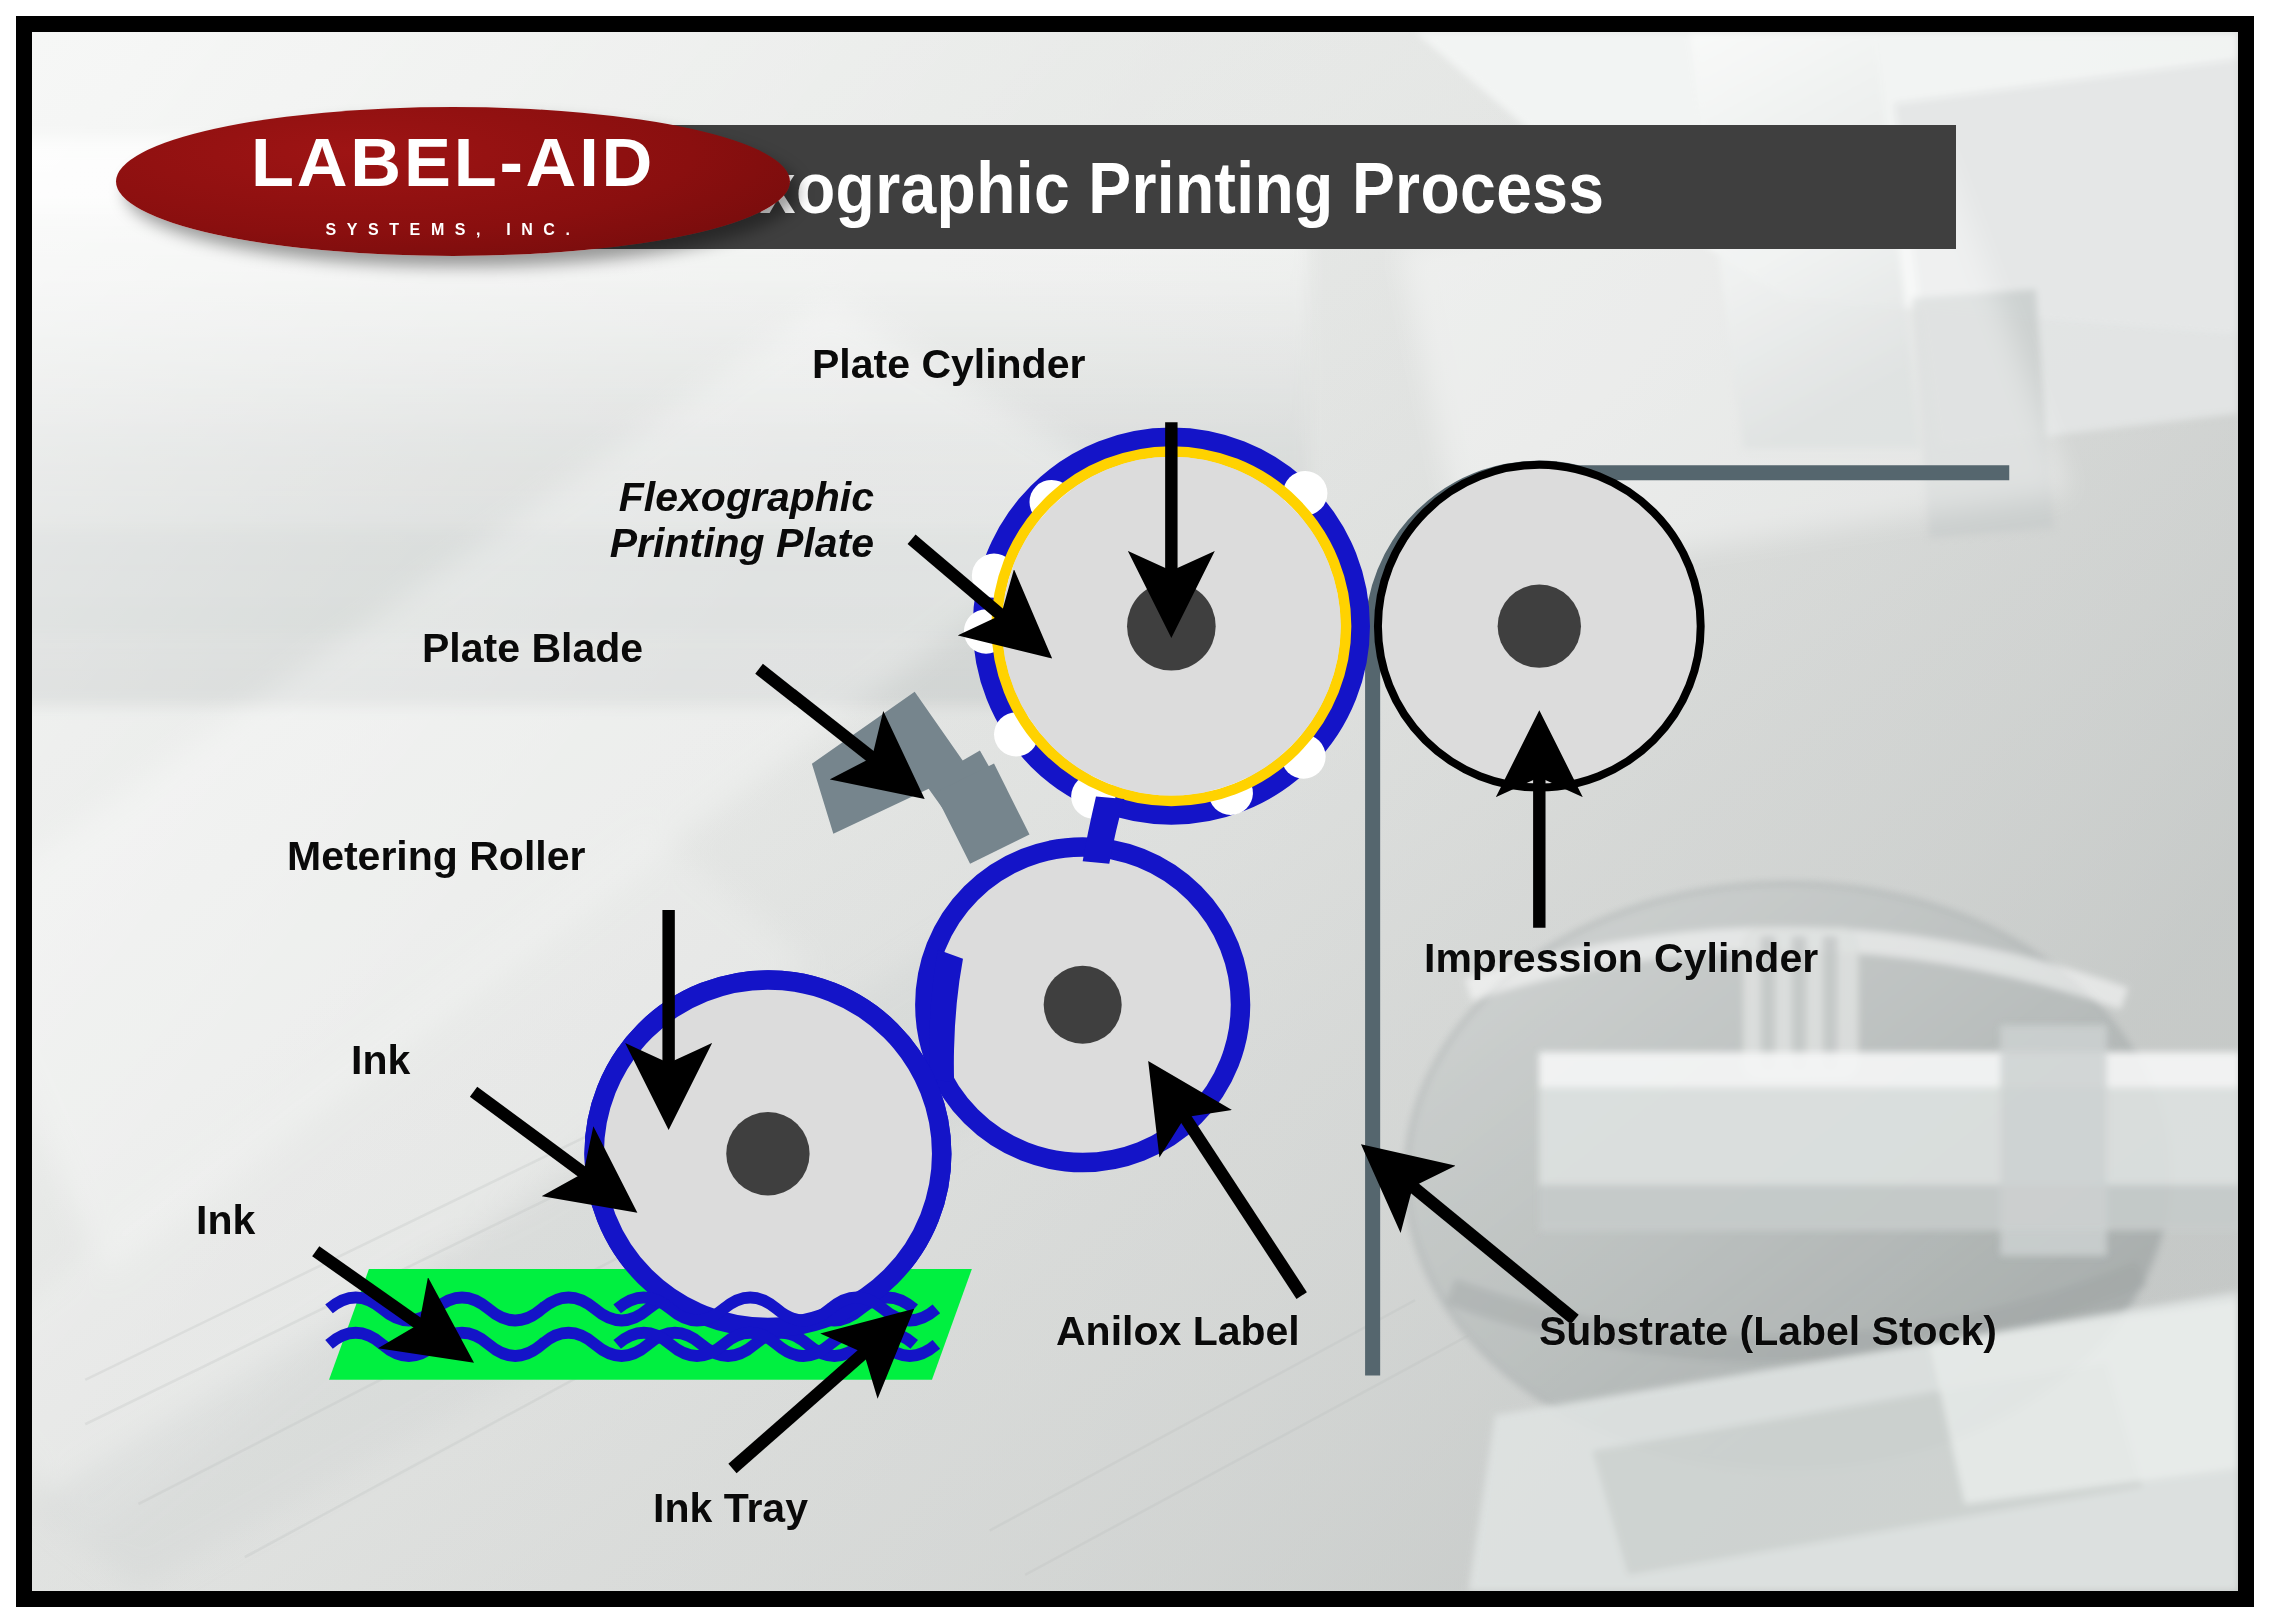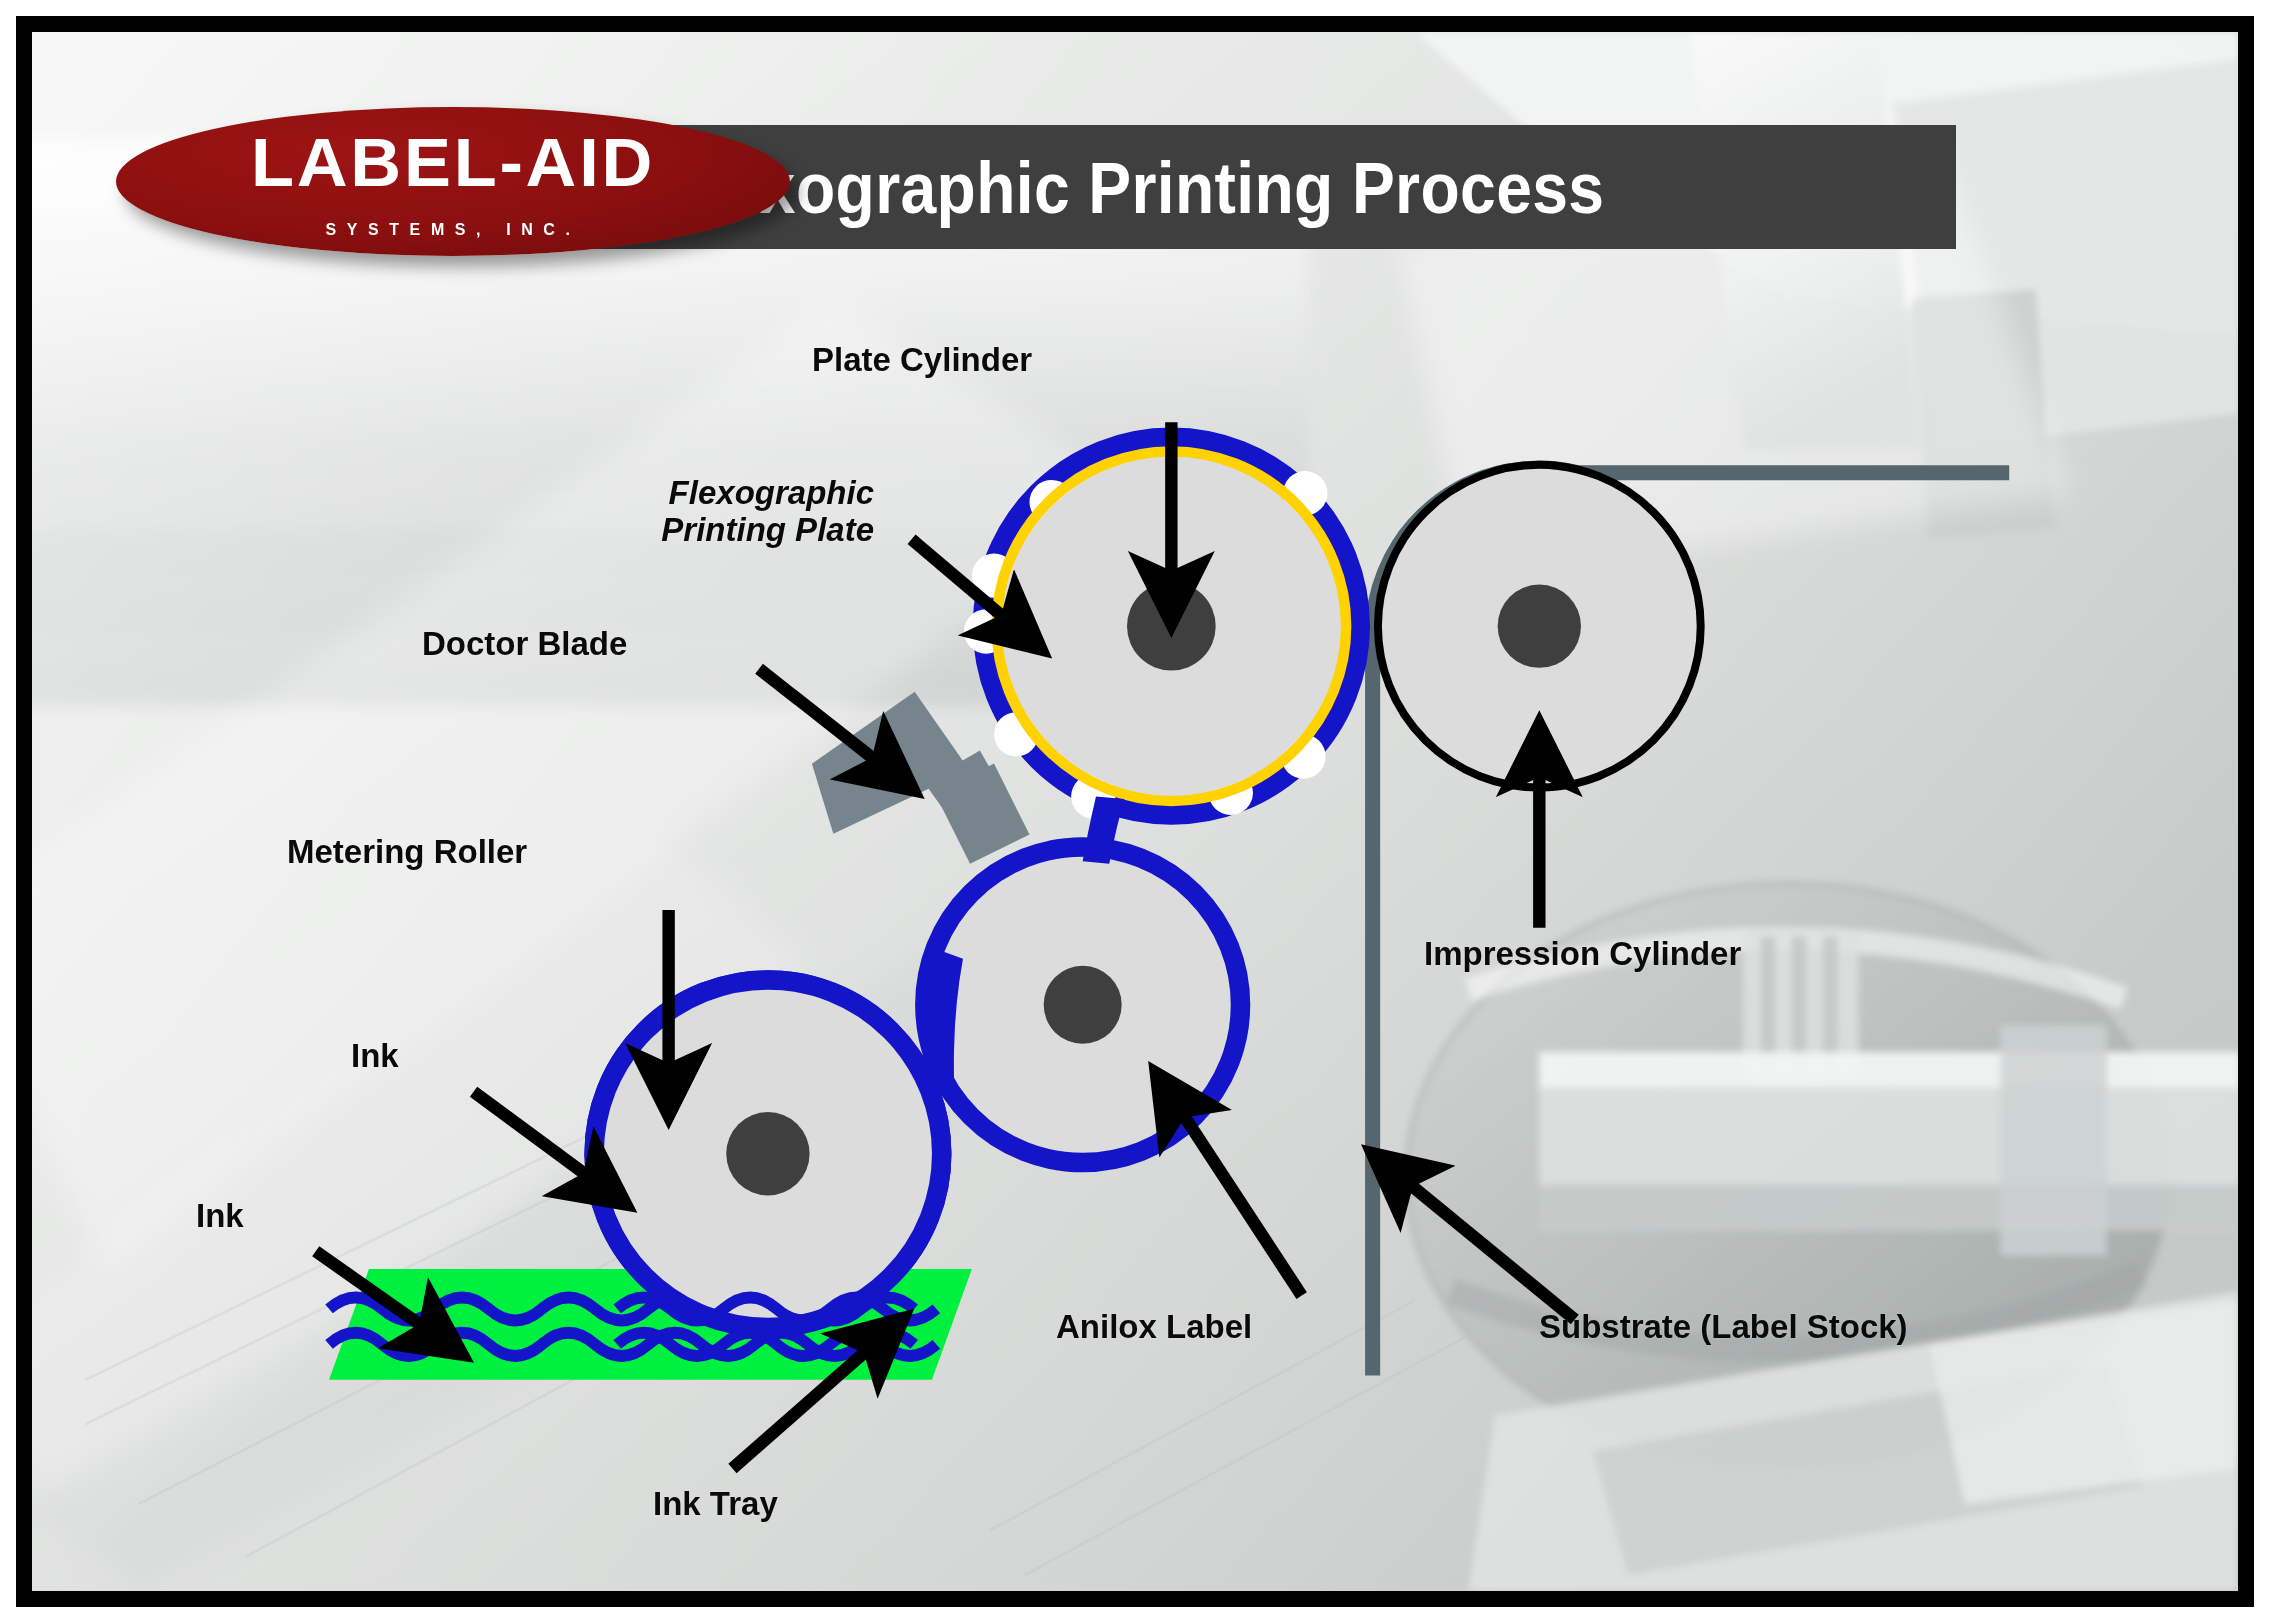--- a/index.html
+++ b/index.html
@@ -51,21 +51,21 @@
   }
   #logo-sub{
     color:#ffffff;font-size:16px;font-weight:bold;letter-spacing:10.6px;
     margin-top:5.3px;font-family:"Liberation Sans",sans-serif;
   }
 
   
   .lbl{
     position:absolute;color:#0a0a0a;font-weight:bold;
     font-family:"Liberation Sans",sans-serif;
-    font-size:33px;line-height:1.12;white-space:pre-line;
+    font-size:41px;line-height:1.12;white-space:pre-line;
     text-shadow:0 0 1.8px rgba(255,255,255,0.35);
   }
 
   svg#art{position:absolute;left:0;top:0;width:2206px;height:1559px;overflow:visible;}
 </style>
 </head>
 <body>
 
 <div id="stage">
 
@@ -268,21 +268,21 @@
         <line x1="1700" y1="1010" x2="1700" y2="818"></line>
         <line x1="1740" y1="1452" x2="1540" y2="1288"></line>
       </g>
     </svg>
 
     <div class="lbl" style="left:780px;top:310px;">Plate Cylinder</div>
 
     <div class="lbl" style="left:532px;top:443px;text-align:right;width:310px;font-style:italic;">Flexographic
 Printing Plate</div>
 
-    <div class="lbl" style="left:390px;top:594px;">Doctor Blade</div>
+    <div class="lbl" style="left:390px;top:594px;">Plate Blade</div>
 
     <div class="lbl" style="left:255px;top:802px;">Metering Roller</div>
 
     <div class="lbl" style="left:319px;top:1006px;">Ink</div>
 
     <div class="lbl" style="left:164px;top:1166px;">Ink</div>
 
     <div class="lbl" style="left:621px;top:1454px;">Ink Tray</div>
 
     <div class="lbl" style="left:1024px;top:1277px;">Anilox Label</div>

